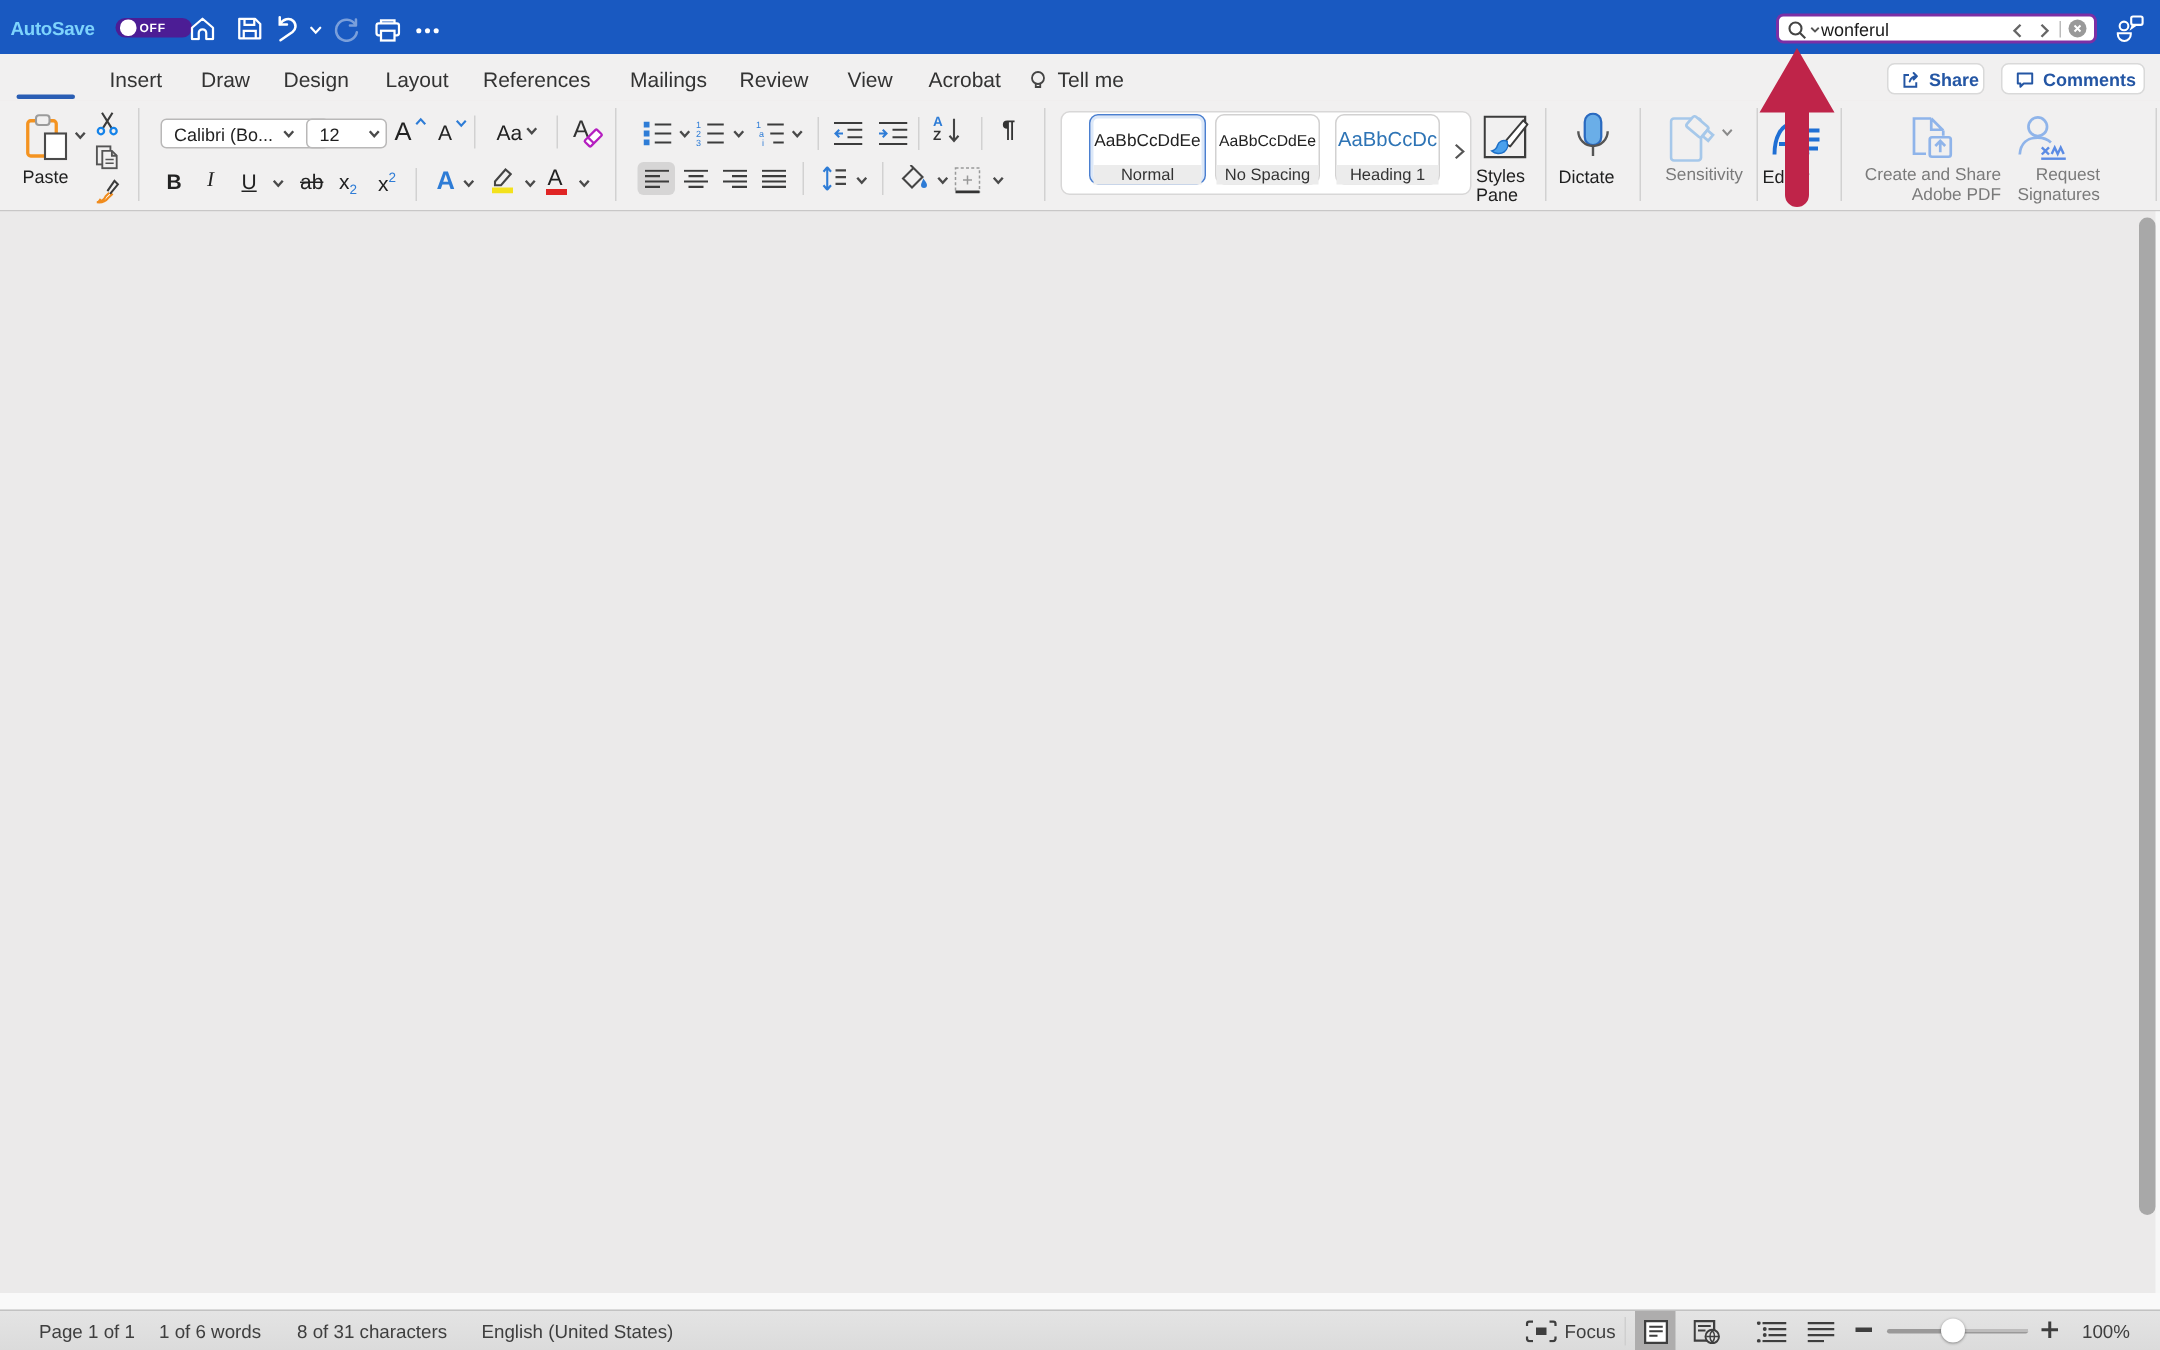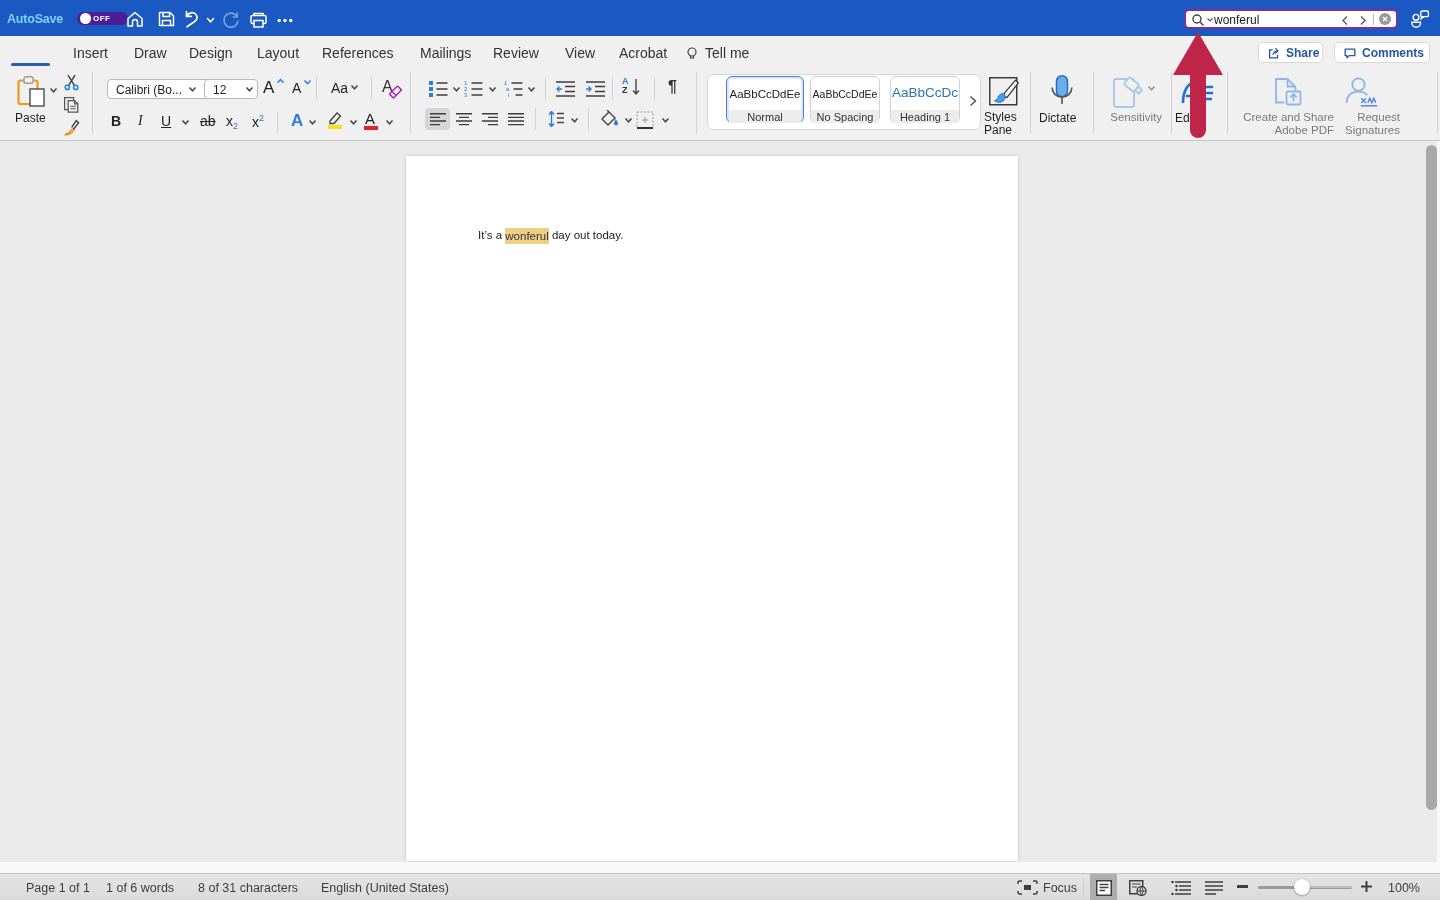--- a/index.html
+++ b/index.html
@@ -390,23 +390,20 @@
         <path d="M17.2 24.2 L22 29 M22 24.2 L17.2 29"></path>
         <path d="M23.8 28.6 L25.8 24.4 L27.8 28.6 L29.8 24.4 L31.8 28.6"></path>
         <path d="M16.8 31.8 H33.2"></path>
       </g>
     </svg>
   <div class="glabel" style="left:1320px;top:44px;width:80px;line-height:13px">Request<br>Signatures</div>
   <div class="rdiv" style="left:1437px"></div>
 </div>
 
 <div id="docarea">
-  <div id="page">
-    <div id="docline">It’s a <span class="hl">wonferul</span> day out today.</div>
-  </div>
   <div style="position:absolute;left:1437px;top:0;width:3px;height:721px;background:#f7f7f7"></div>
     <div id="vscroll"></div>
 </div>
 <div id="hstrip"></div>
 
 <div id="statusbar">
   <div class="sitem" style="left:26px">Page 1 of 1</div>
   <div class="sitem" style="left:106px">1 of 6 words</div>
   <div class="sitem" style="left:198px">8 of 31 characters</div>
   <div class="sitem" style="left:321px">English (United States)</div>

